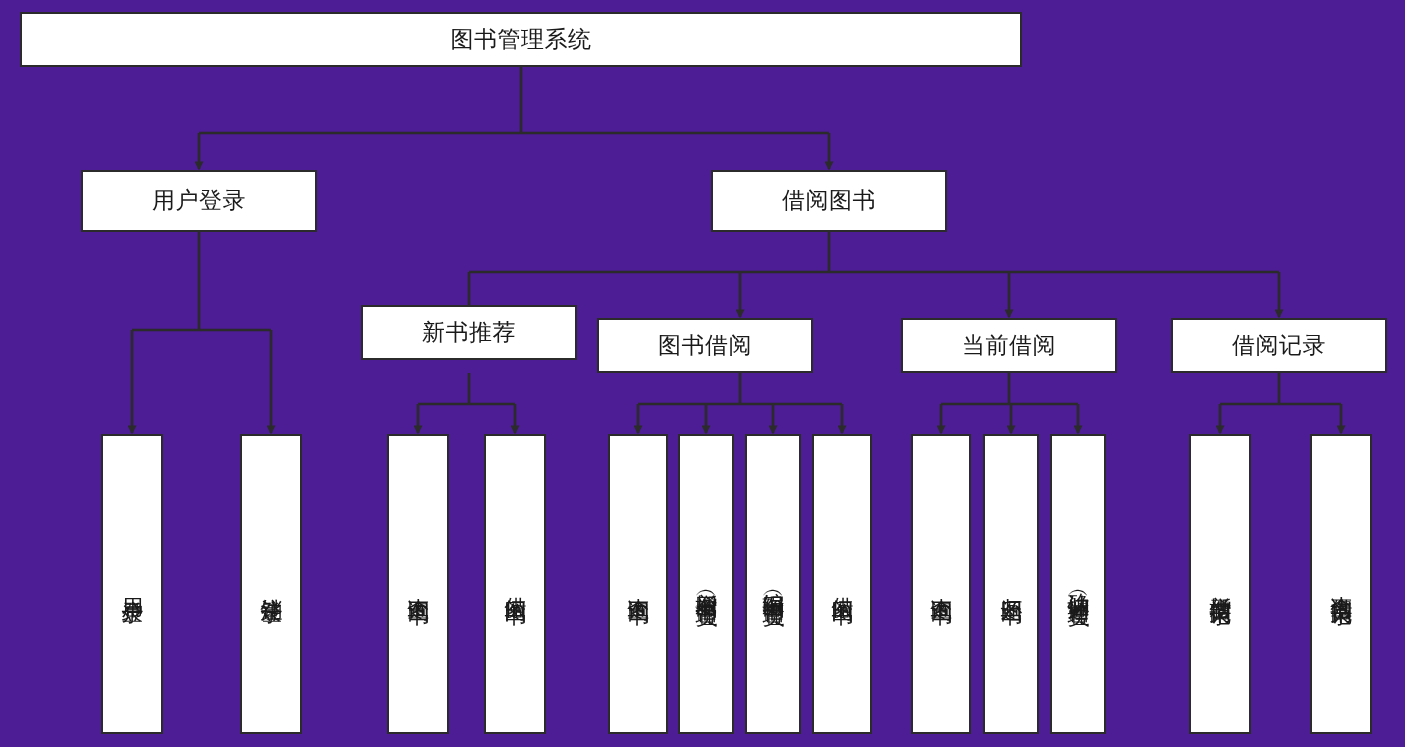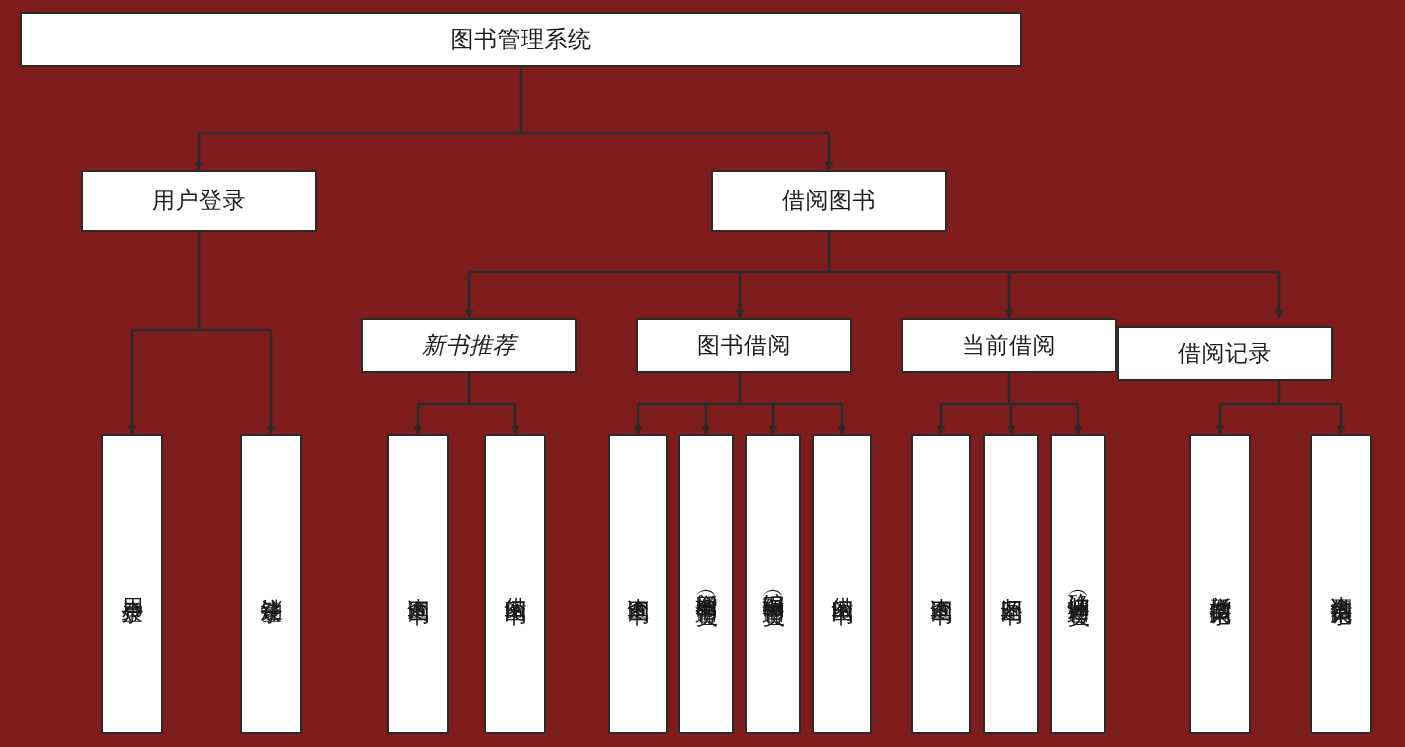--- a/index.html
+++ b/index.html
@@ -4,21 +4,21 @@
 <style>
   html, body {
     margin: 0;
     padding: 0;
     background: #ffffff;
   }
   #canvas {
     position: relative;
     width: 1405px;
     height: 747px;
-    background: #7f1d1d;
+    background: #4c1d95;
     font-family: "Liberation Sans", "DejaVu Sans", sans-serif;
     overflow: hidden;
   }
   #edges {
     position: absolute;
     left: 0;
     top: 0;
     width: 1405px;
     height: 747px;
   }
@@ -118,30 +118,30 @@
   <div id="node-layer">
       <div class="node root" style="left: 20px; top: 12px; width: 1002px; height: 55px;">
         <div class="label">图书管理系统</div>
       </div>
       <div class="node horiz" style="left: 81px; top: 170px; width: 236px; height: 62px;">
         <div class="label">用户登录</div>
       </div>
       <div class="node horiz" style="left: 711px; top: 170px; width: 236px; height: 62px;">
         <div class="label">借阅图书</div>
       </div>
-      <div class="node horiz" style="left: 361px; top: 318px; width: 216px; height: 55px; font-style: italic;">
+      <div class="node horiz" style="left: 361px; top: 305px; width: 216px; height: 55px;">
         <div class="label">新书推荐</div>
       </div>
-      <div class="node horiz" style="left: 636px; top: 318px; width: 216px; height: 55px;">
+      <div class="node horiz" style="left: 597px; top: 318px; width: 216px; height: 55px;">
         <div class="label">图书借阅</div>
       </div>
       <div class="node horiz" style="left: 901px; top: 318px; width: 216px; height: 55px;">
         <div class="label">当前借阅</div>
       </div>
-      <div class="node horiz" style="left: 1117px; top: 318px; width: 216px; height: 55px; margin-top: 8px;">
+      <div class="node horiz" style="left: 1171px; top: 318px; width: 216px; height: 55px;">
         <div class="label">借阅记录</div>
       </div>
       <div class="node vert" style="left: 101px; top: 434px; width: 62px; height: 300px; align-items: center;">
         <div class="label">用户登录</div>
       </div>
       <div class="node vert" style="left: 240px; top: 434px; width: 62px; height: 300px; align-items: center;">
         <div class="label">注销登录</div>
       </div>
       <div class="node vert" style="left: 387px; top: 434px; width: 62px; height: 300px; align-items: center;">
         <div class="label">查询图书</div>

